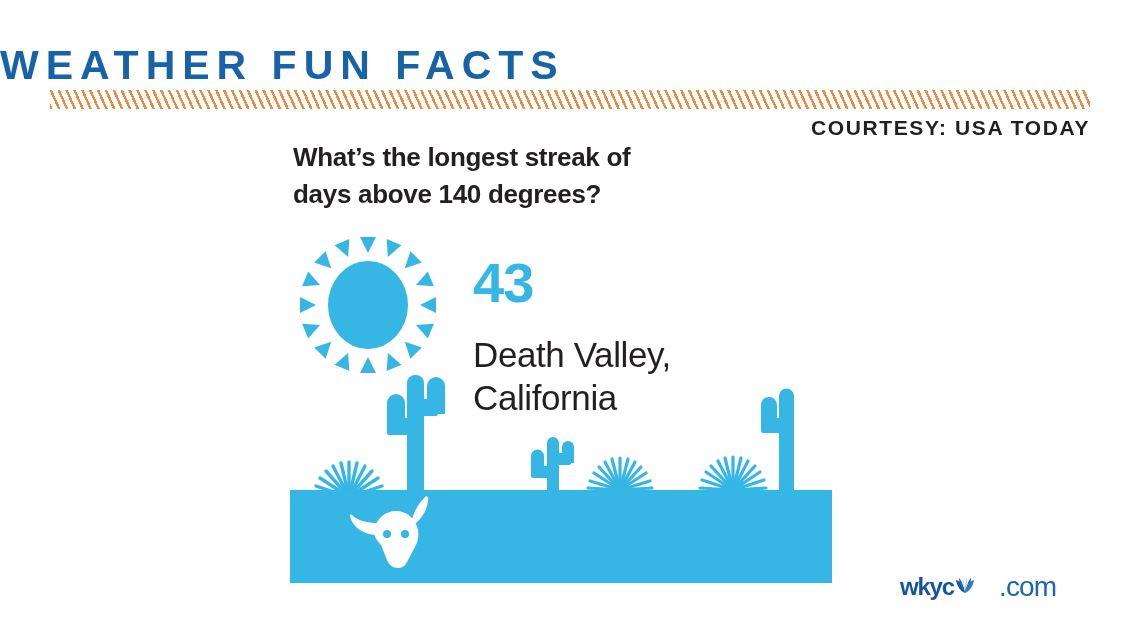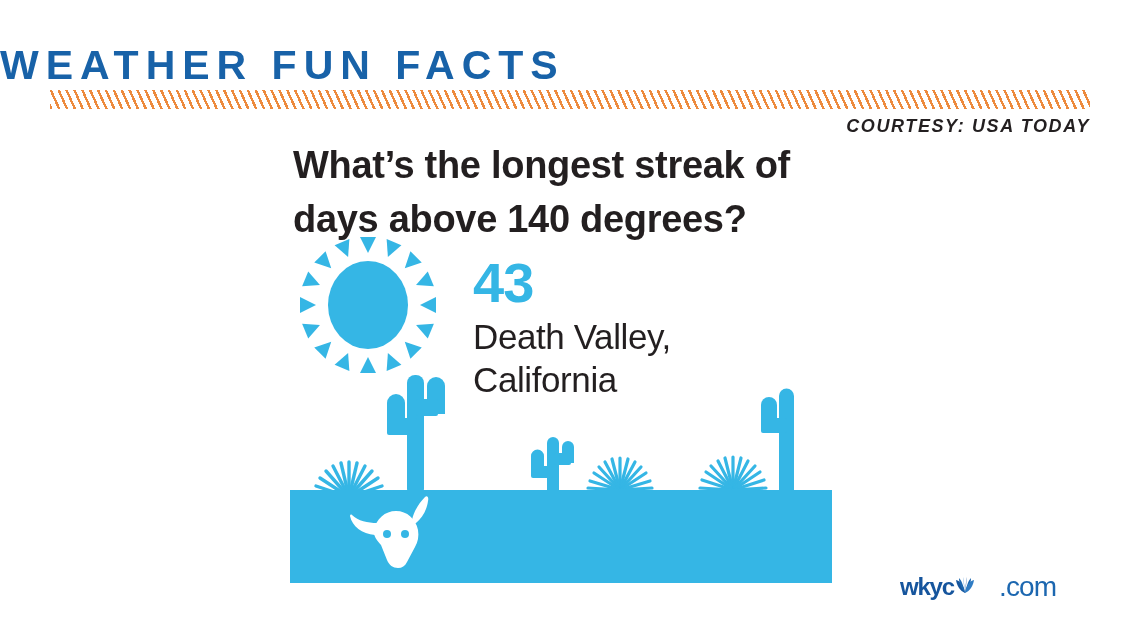--- a/index.html
+++ b/index.html
@@ -44,35 +44,34 @@
         #ED8A3D 0px,
         #ED8A3D 2.4px,
         #ffffff 2.4px,
         #ffffff 7.2px);
   }
 
   .courtesy {
     position: absolute;
     right: 50px;
     top: 116px;
-    font-size: 18px;
+    font-size: 21px;
     font-weight: bold;
     letter-spacing: 1.6px;
     color: #231F20;
     font-family: "Liberation Sans", sans-serif;
-    font-style: italic;
   }
 
   
   .question {
     position: absolute;
     left: 293px;
     top: 139px;
     width: 580px;
-    font-size: 38px;
+    font-size: 26px;
     font-weight: bold;
     line-height: 1.42;
     letter-spacing: -0.3px;
     color: #231F20;
   }
 
   
   .answer-block {
     position: absolute;
     left: 473px;
@@ -82,21 +81,21 @@
 
   .answer-number {
     font-size: 56px;
     font-weight: bold;
     line-height: 0.92;
     letter-spacing: -1px;
     color: #35B6E5;
   }
 
   .answer-place {
-    margin-top: 6px;
+    margin-top: 24px;
     font-size: 35px;
     font-weight: normal;
     line-height: 1.23;
     letter-spacing: -0.4px;
     color: #231F20;
   }
 
   
   .scene {
     position: absolute;

